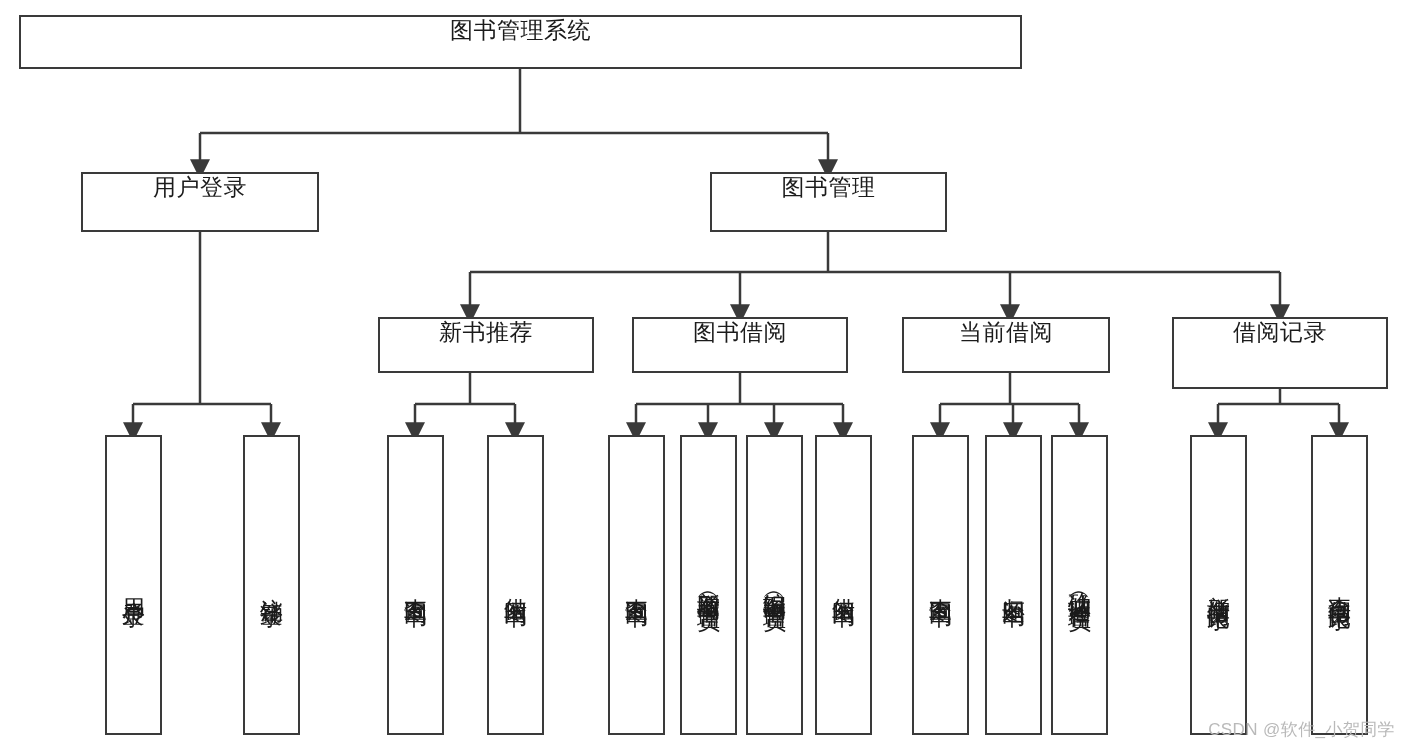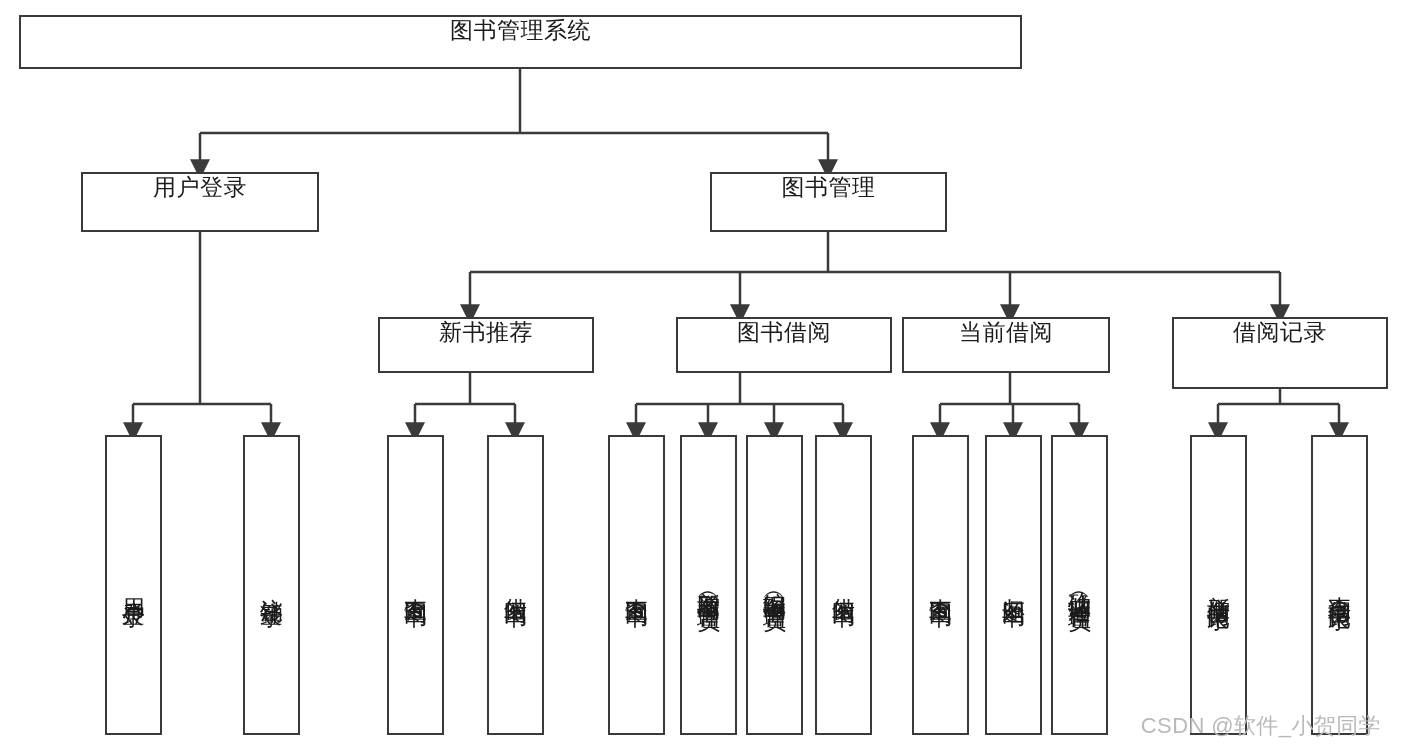--- a/index.html
+++ b/index.html
@@ -54,23 +54,23 @@
     writing-mode: vertical-rl;
     text-orientation: upright;
     font-size: 23px;
     letter-spacing: 2.5px;
     line-height: 1;
     white-space: nowrap;
     max-height: 100%;
   }
   #watermark {
     position: absolute;
-    right: 24px;
+    right: 10px;
     bottom: 6px;
-    font-size: 22px;
+    font-size: 17px;
     color: #b9b9b9;
     z-index: 5;
     white-space: nowrap;
     letter-spacing: 0.4px;
   }
 </style>
 </head>
 <body>
 
 <div id="canvas">
@@ -124,21 +124,21 @@
       </div>
       <div class="node horiz" style="left: 81px; top: 172px; width: 238px; height: 60px;">
         <span class="label">用户登录</span>
       </div>
       <div class="node horiz" style="left: 710px; top: 172px; width: 237px; height: 60px;">
         <span class="label">图书管理</span>
       </div>
       <div class="node horiz" style="left: 362px; top: 317px; width: 216px; height: 56px; margin-left: 16px;">
         <span class="label">新书推荐</span>
       </div>
-      <div class="node horiz" style="left: 632px; top: 317px; width: 216px; height: 56px; margin-left: 44px;">
+      <div class="node horiz" style="left: 632px; top: 317px; width: 216px; height: 56px;">
         <span class="label">图书借阅</span>
       </div>
       <div class="node horiz" style="left: 902px; top: 317px; width: 208px; height: 56px;">
         <span class="label">当前借阅</span>
       </div>
       <div class="node horiz" style="left: 1172px; top: 317px; width: 216px; height: 72px;">
         <span class="label">借阅记录</span>
       </div>
       <div class="node vert" style="left: 105px; top: 435px; width: 57px; height: 300px;">
         <span class="label">用户登录</span>

